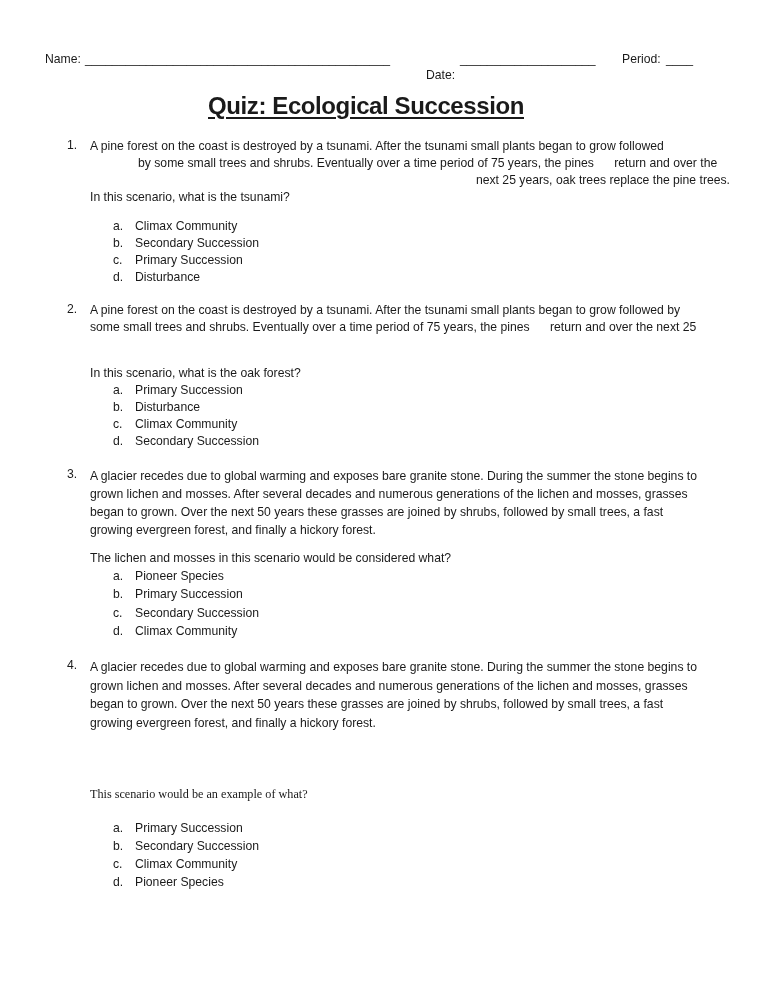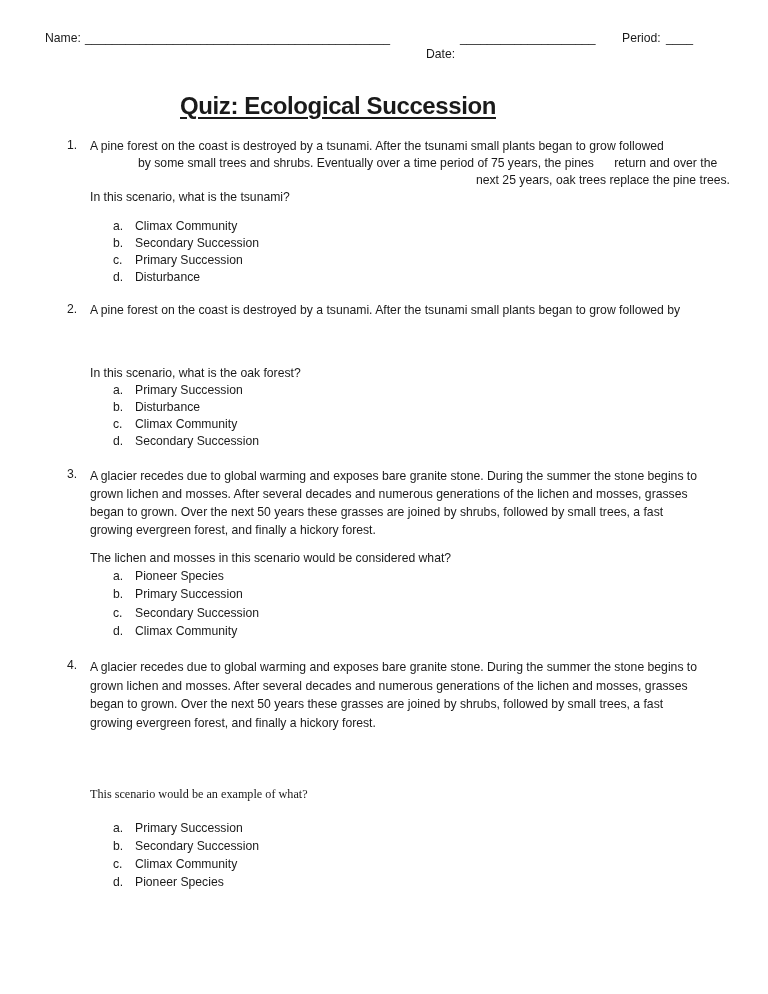--- a/index.html
+++ b/index.html
@@ -1,22 +1,22 @@
 <!DOCTYPE html>
 <html><head>
 <meta charset="utf-8">
 <style>
   html, body { margin:0; padding:0; background:#ffffff; }
   body { width:768px; height:994px; position:relative; overflow:hidden;
          font-family:"Liberation Sans", sans-serif; color:#1a1a1a; font-size:12.2px; }
   .abs { position:absolute; white-space:nowrap; }
-  .hdr { top:31px; font-size:12.2px; }
+  .hdr { top:52px; font-size:12.2px; }
   .title { position:absolute; top:92px; left:0; width:676px; text-align:center;
            font-size:24px; font-weight:bold; text-decoration:underline; text-underline-offset:3px;
-           letter-spacing:-0.4px; }
+           letter-spacing:-0.4px;padding-left:28px; }
   .q { position:absolute; left:0; width:768px; }
   .qnum { position:absolute; left:67px; }
   .stem { position:absolute; left:90px; width:640px; line-height:17px; white-space:normal; }
   .prompt { position:absolute; left:90px; }
   .opt { position:absolute; left:0; }
   .opt .letter { position:absolute; left:113px; }
   .opt .otext { position:absolute; left:135px; white-space:nowrap; }
 </style>
 </head>
 <body>
@@ -55,20 +55,21 @@
   <div class="opt" style="top:132px;">
       <span class="letter">d.</span>
       <span class="otext">Disturbance</span>
     </div>
 </div>
 
 <div class="q" style="top:302px;">
   <span class="qnum" style="top:0;">2.</span>
   <div class="stem" style="top:0;">
     <div style="white-space:pre;">A pine forest on the coast is destroyed by a tsunami. After the tsunami small plants began to grow followed by</div>
+    <div style="white-space:pre;">some small trees and shrubs. Eventually over a time period of 75 years, the pines      return and over the next 25</div>
   </div>
   <span class="prompt abs" style="top:64px;">In this scenario, what is the oak forest?</span>
   <div class="opt" style="top:81px;">
       <span class="letter">a.</span>
       <span class="otext">Primary Succession</span>
     </div>
   <div class="opt" style="top:98px;">
       <span class="letter">b.</span>
       <span class="otext">Disturbance</span>
     </div>

